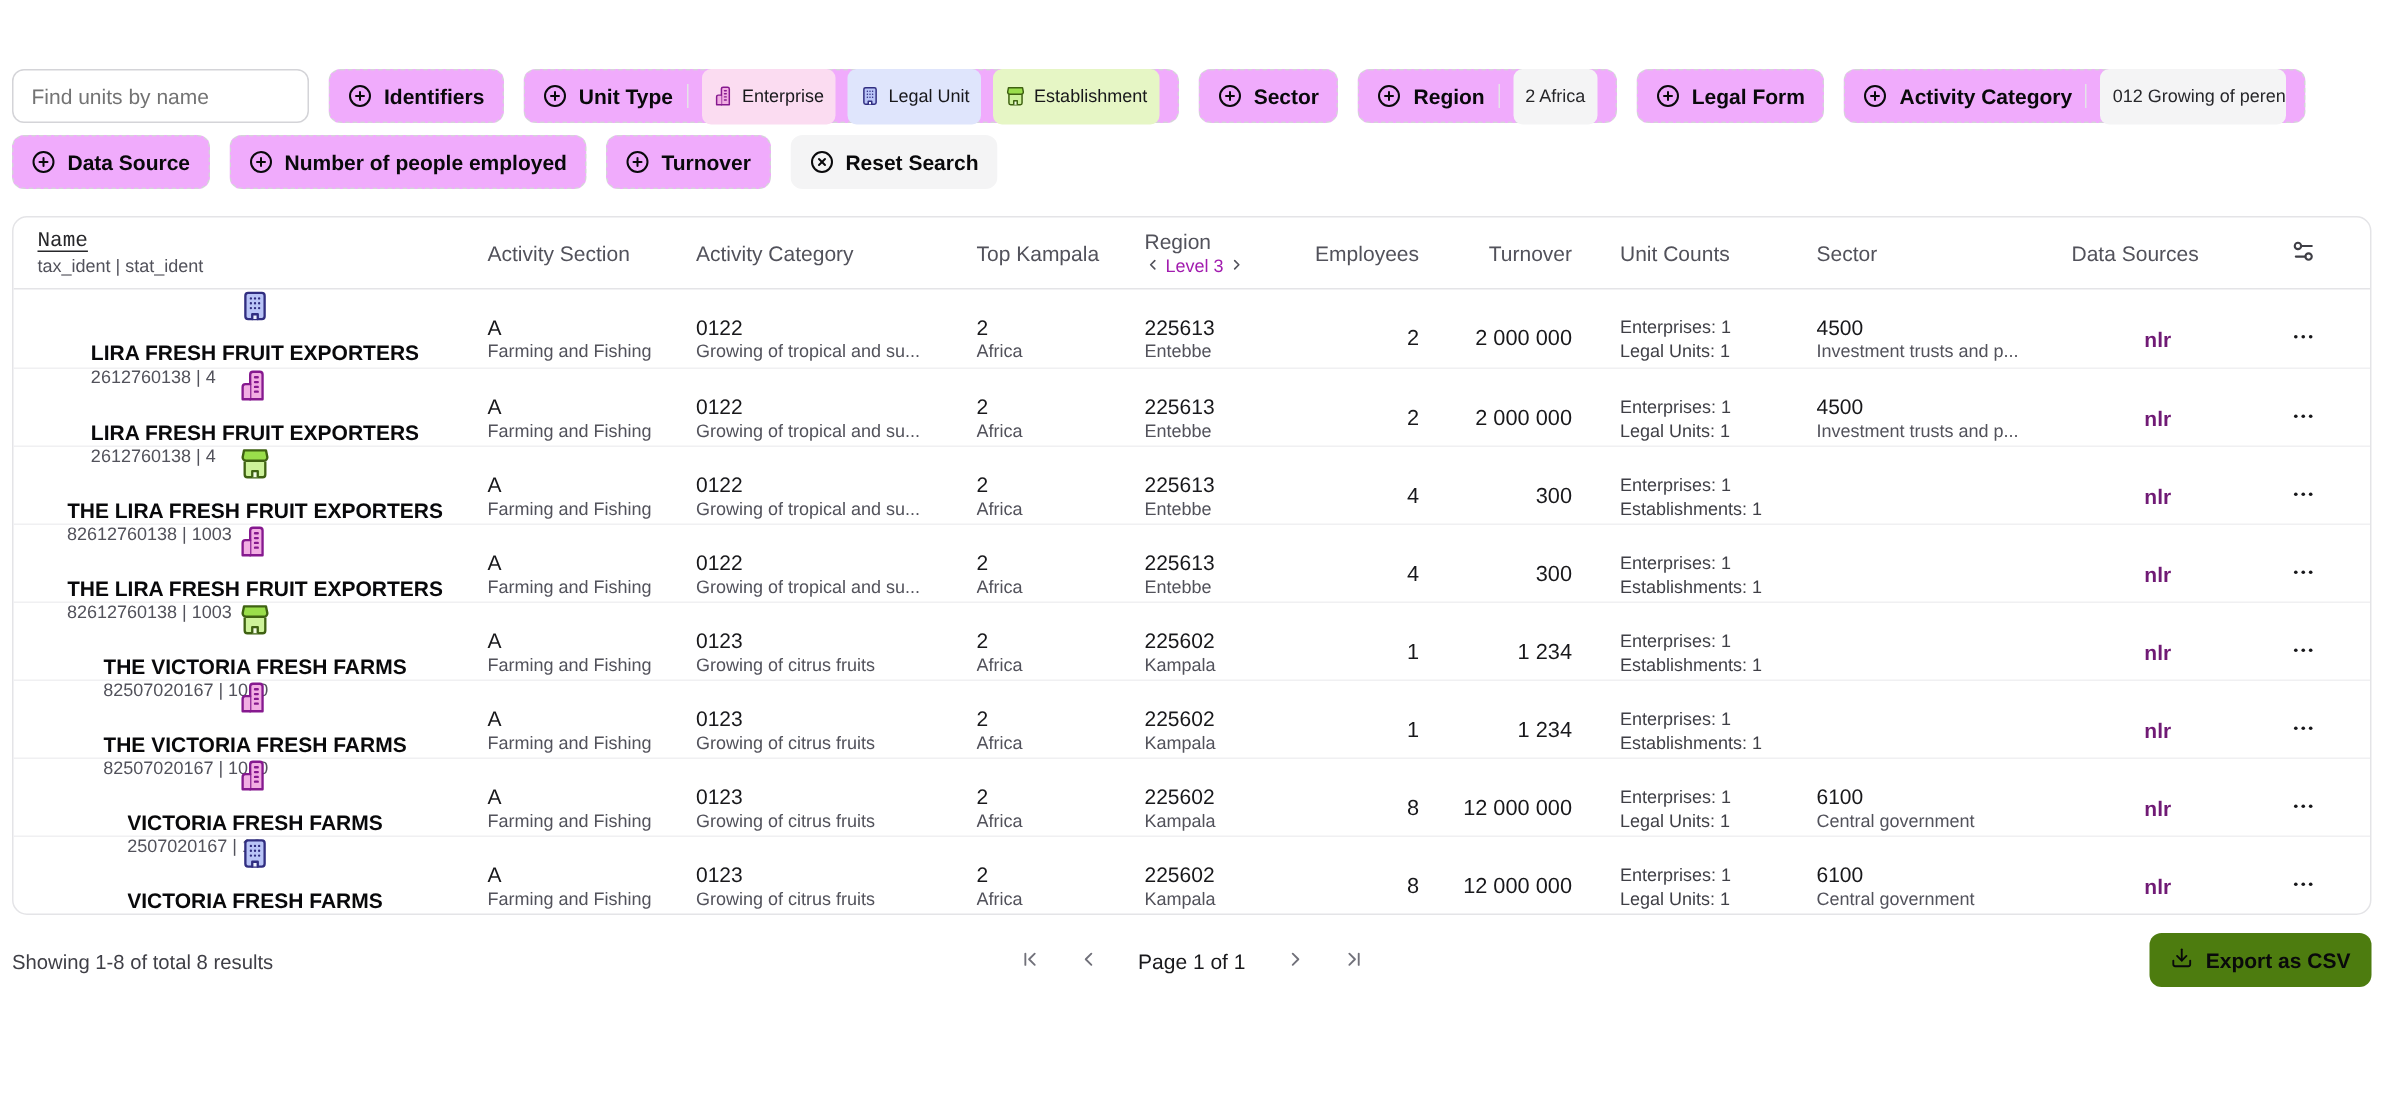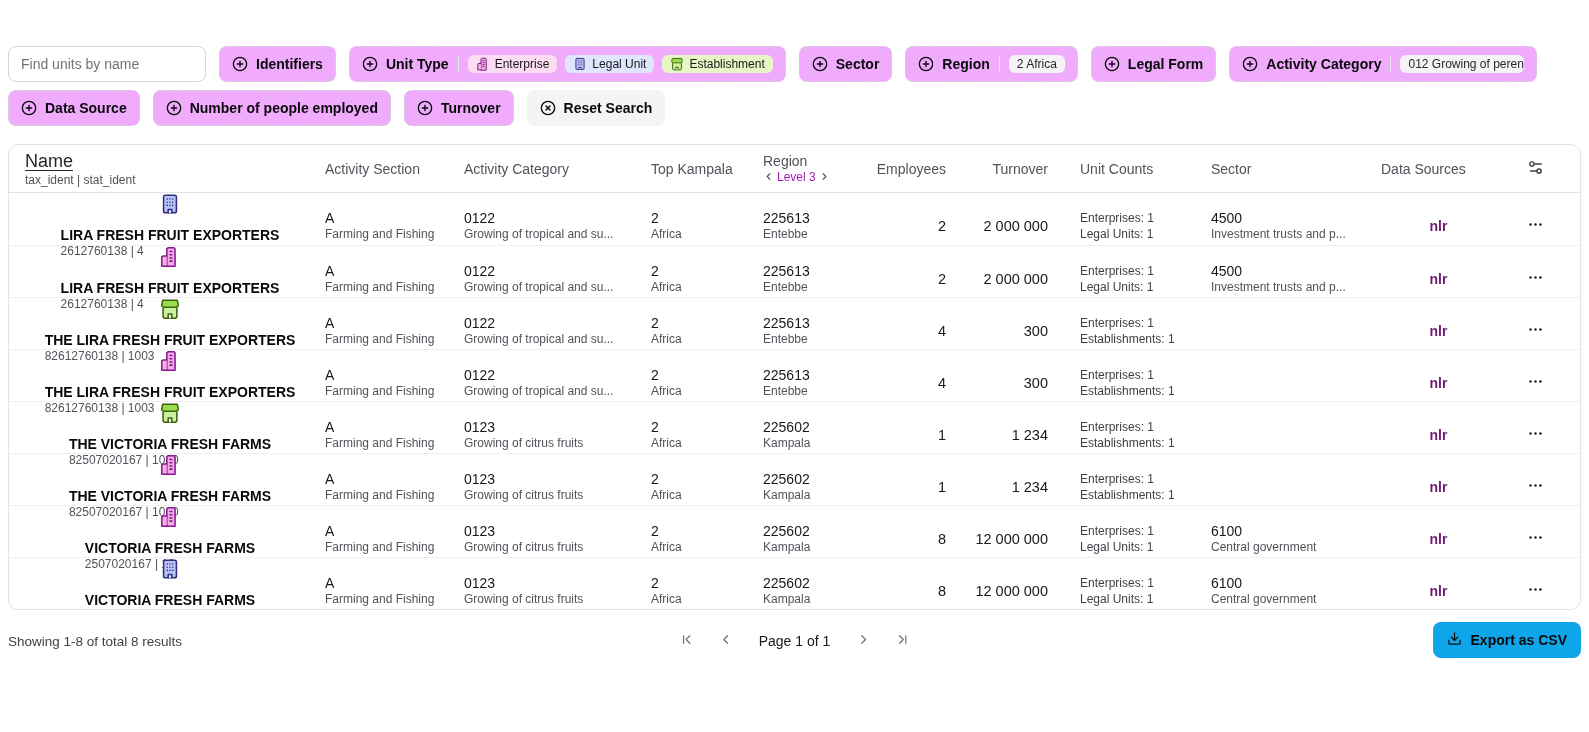--- a/index.html
+++ b/index.html
@@ -34,21 +34,21 @@
     background:#f0abfc; border:1px dashed #d4d4d8; border-radius:8px;
     font-size:14px; font-weight:600; color:#09090b; cursor:pointer; white-space:nowrap;
     flex:0 0 auto;
   }
   .fbtn-solid { background:#f4f4f5; border-color:transparent; }
   .fbtn-ic { display:flex; }
   .fbtn-ic svg { width:16px; height:16px; display:block; color:#09090b; }
   .fbtn-sep { width:1px; height:16px; background:#e4e4e7; margin:0 1px; }
 
   .badge {
-    display:inline-flex; align-items:center; gap:5px; height:18px; padding:0 8px;
+    display:inline-flex; align-items:center; gap:5px; height:37px; padding:0 8px;
     border-radius:6px; font-size:12px; font-weight:400; color:#18181b; white-space:nowrap;
     overflow:hidden;
   }
   .badge-enterprise   { background:#fbdcf1; }
   .badge-legal_unit   { background:#dfe5fc; }
   .badge-establishment{ background:#e6f6c5; }
   .badge-neutral      { background:#f4f4f5; color:#27272a; }
   .badge-icon { display:flex; }
   .badge-icon svg { width:14px; height:14px; display:block; }
   .badge-clip { max-width:124px; }
@@ -59,21 +59,21 @@
     background:#fff; overflow:hidden;
   }
   .t-head, .t-row {
     display:grid;
     grid-template-columns:300px 139px 187px 112px 95px 88px 102px 163px 170px 125px 1fr;
     align-items:center; padding:0 16px;
   }
   .t-head { height:48px; color:#52525b; font-size:14px; border-bottom:1px solid #e4e4e7; }
   .hcell { display:flex; flex-direction:column; justify-content:center; align-items:flex-start; gap:1px; min-width:0; }
   .hcell.num { align-items:flex-end; }
-  .h-name { color:#27272a; font-size:18px; text-decoration:underline; text-underline-offset:3px; cursor:pointer; }
+  .h-name { color:#27272a; font-size:14px; text-decoration:underline; text-underline-offset:3px; cursor:pointer;font-family:Liberation Mono, monospace; }
   .h-sub { font-size:12px; color:#52525b; }
   .h-region-nav { display:flex; align-items:flex-start; gap:3px; font-size:12px; color:#a21caf; }
   .nav-ch { border:0; background:none; padding:0; color:#52525b; cursor:pointer; display:flex; }
   .nav-ch svg { width:11px; height:11px; }
   .pad-counts { padding-left:32px; }
   .settings-btn { border:0; background:none; cursor:pointer; color:#3f3f46; display:flex; padding:4px; margin:0 auto; }
   .settings-btn svg { width:17px; height:17px; }
 
   .t-row { height:52px; }
   .t-row + .t-row { border-top:1px solid #f0f0f2; }
@@ -97,21 +97,21 @@
   
   .footer { position:relative; margin:12px 8px 0; display:flex; align-items:center; height:38px; }
   .showing { font-size:13.5px; color:#3f3f46; }
   .pagination { position:absolute; left:50%; transform:translateX(-50%); display:flex; align-items:center; gap:16px; }
   .page-btn { border:0; background:none; color:#71717a; cursor:pointer; display:flex; padding:4px; }
   .page-btn svg { width:15px; height:15px; }
   .page-label { font-size:14px; color:#18181b; margin:0 6px; white-space:nowrap; }
   .export-btn {
     position:absolute; right:0; top:0;
     display:inline-flex; align-items:center; gap:9px; height:36px; padding:0 14px;
-    background:#0ea5e9; border:none; border-radius:8px;
+    background:#4d7c0f; border:none; border-radius:8px;
     font-size:14px; font-weight:600; color:#09090b; cursor:pointer;
   }
   .export-btn svg { width:15px; height:15px; }
 </style>
 </head>
 <body>
 
 <div class="page">
 
 

